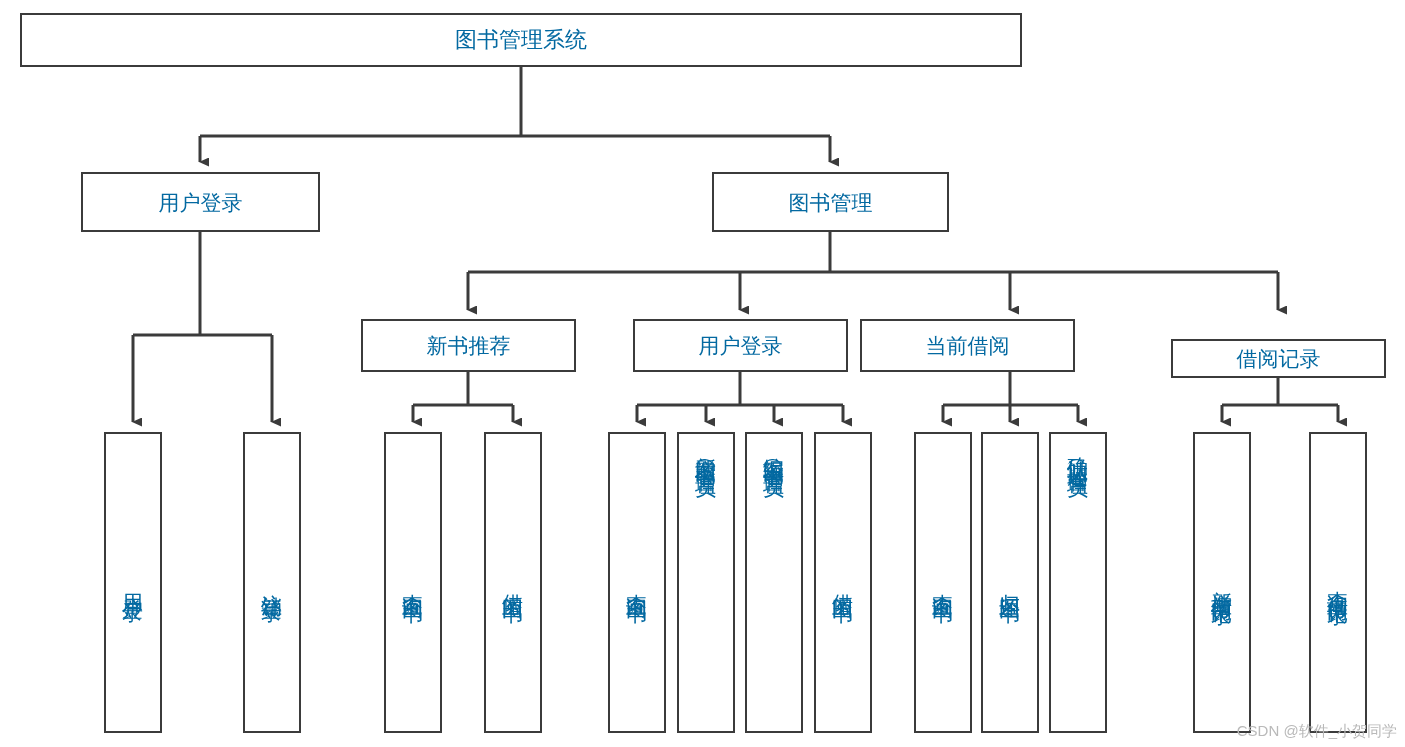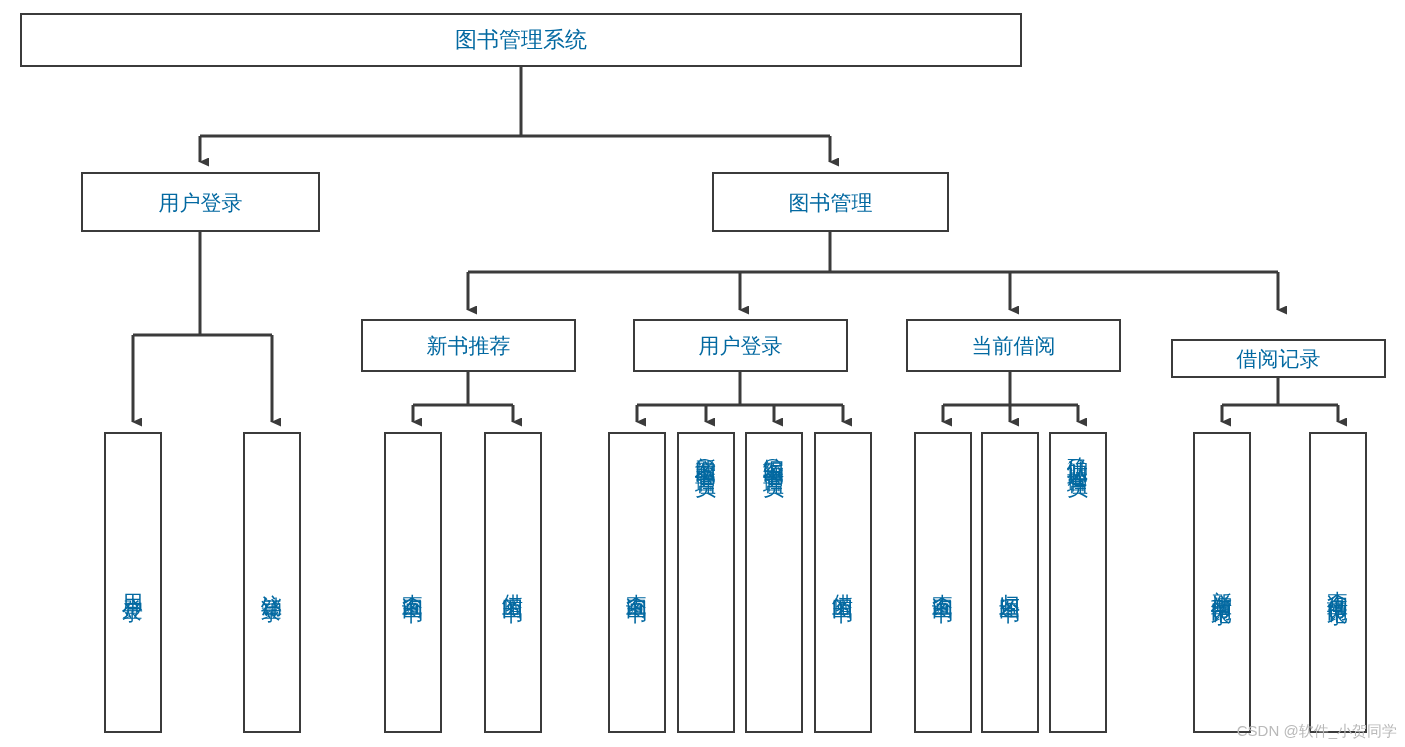--- a/index.html
+++ b/index.html
@@ -142,21 +142,21 @@
   </div>
 
   <div class="node horizontal" style="left:712px; top:172px; width:237px; height:60px;">
     <span class="label">图书管理</span>
   </div>
 
   <div class="node horizontal" style="left:633px; top:319px; width:215px; height:53px;">
     <span class="label">用户登录</span>
   </div>
 
-  <div class="node horizontal" style="left:906px; top:319px; width:215px; height:53px;align-items:center;">
+  <div class="node horizontal" style="left:860px; top:319px; width:215px; height:53px;align-items:center;">
     <span class="label">当前借阅</span>
   </div>
 
   <div class="node horizontal" style="left:1171px; top:319px; width:215px; height:39px;margin-top:20px;">
     <span class="label">借阅记录</span>
   </div>
 
   <div class="node vertical centered" style="left:104px; top:432px; width:58px; height:301px;">
     <span class="label">用户登录</span>
   </div>

